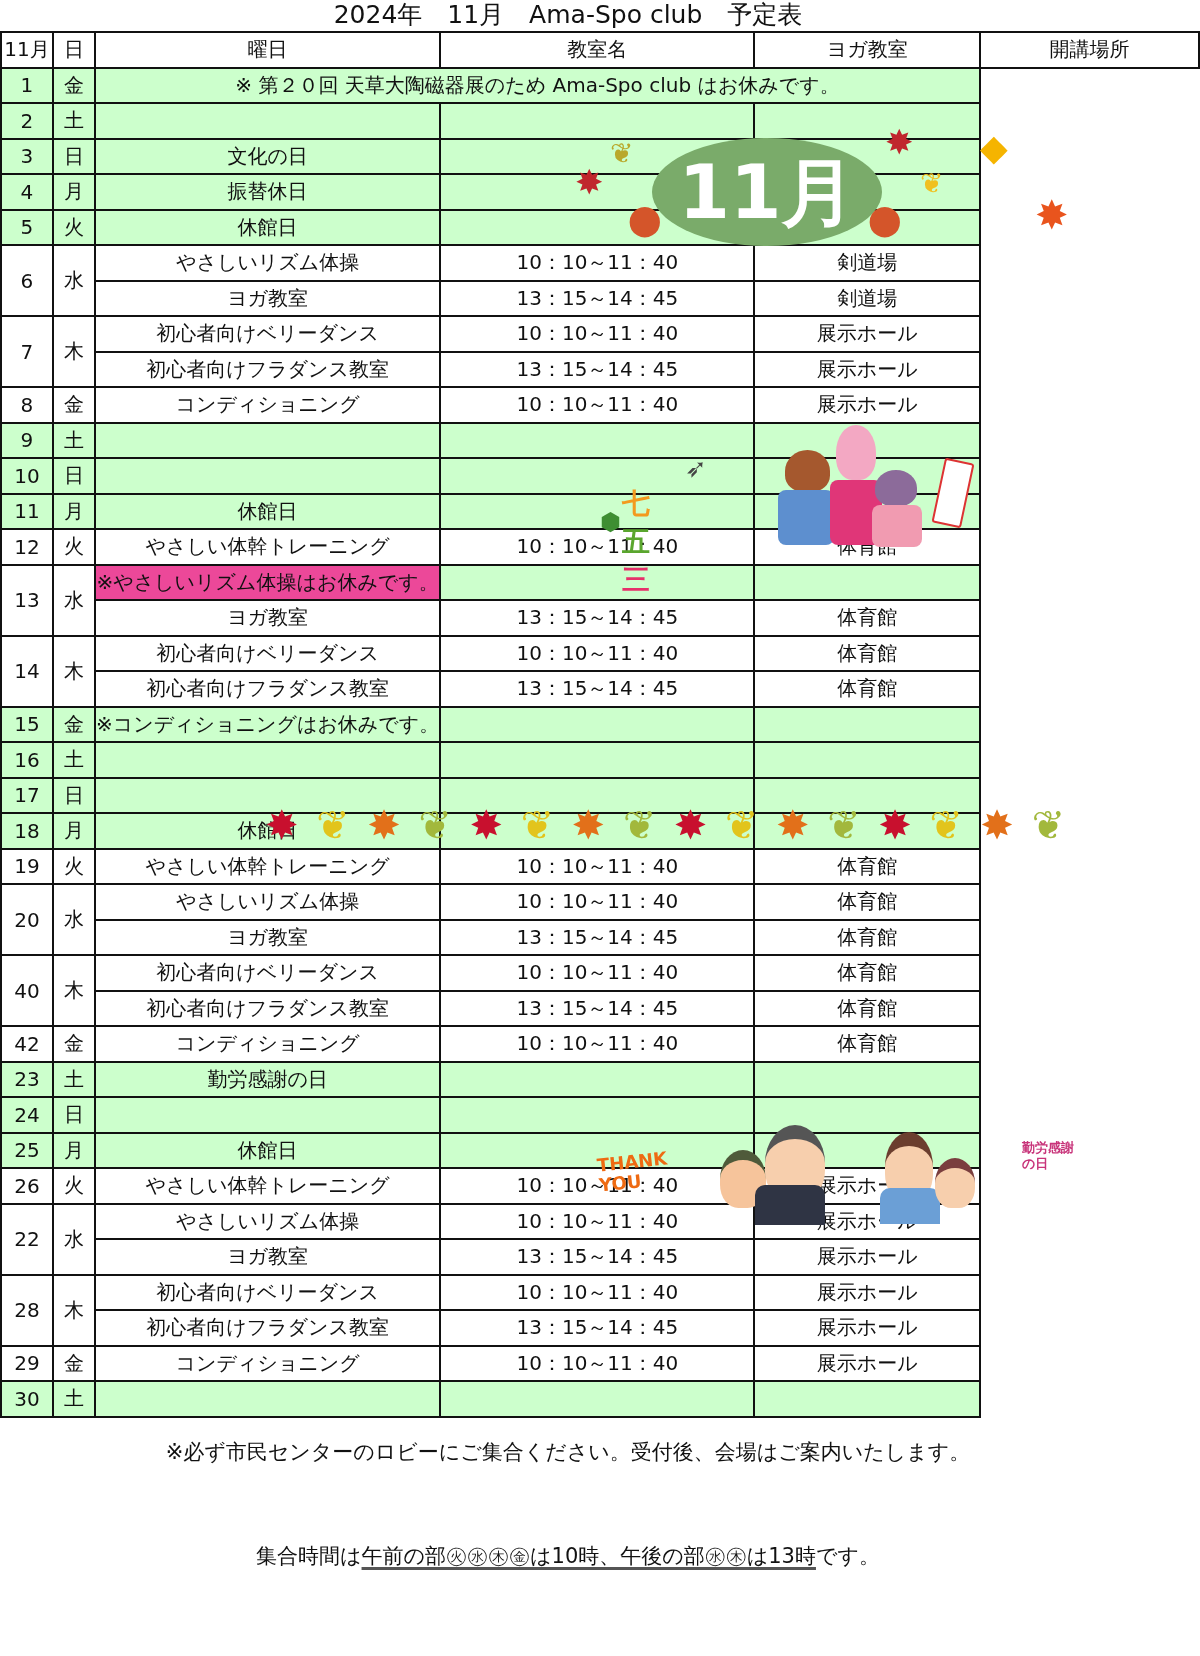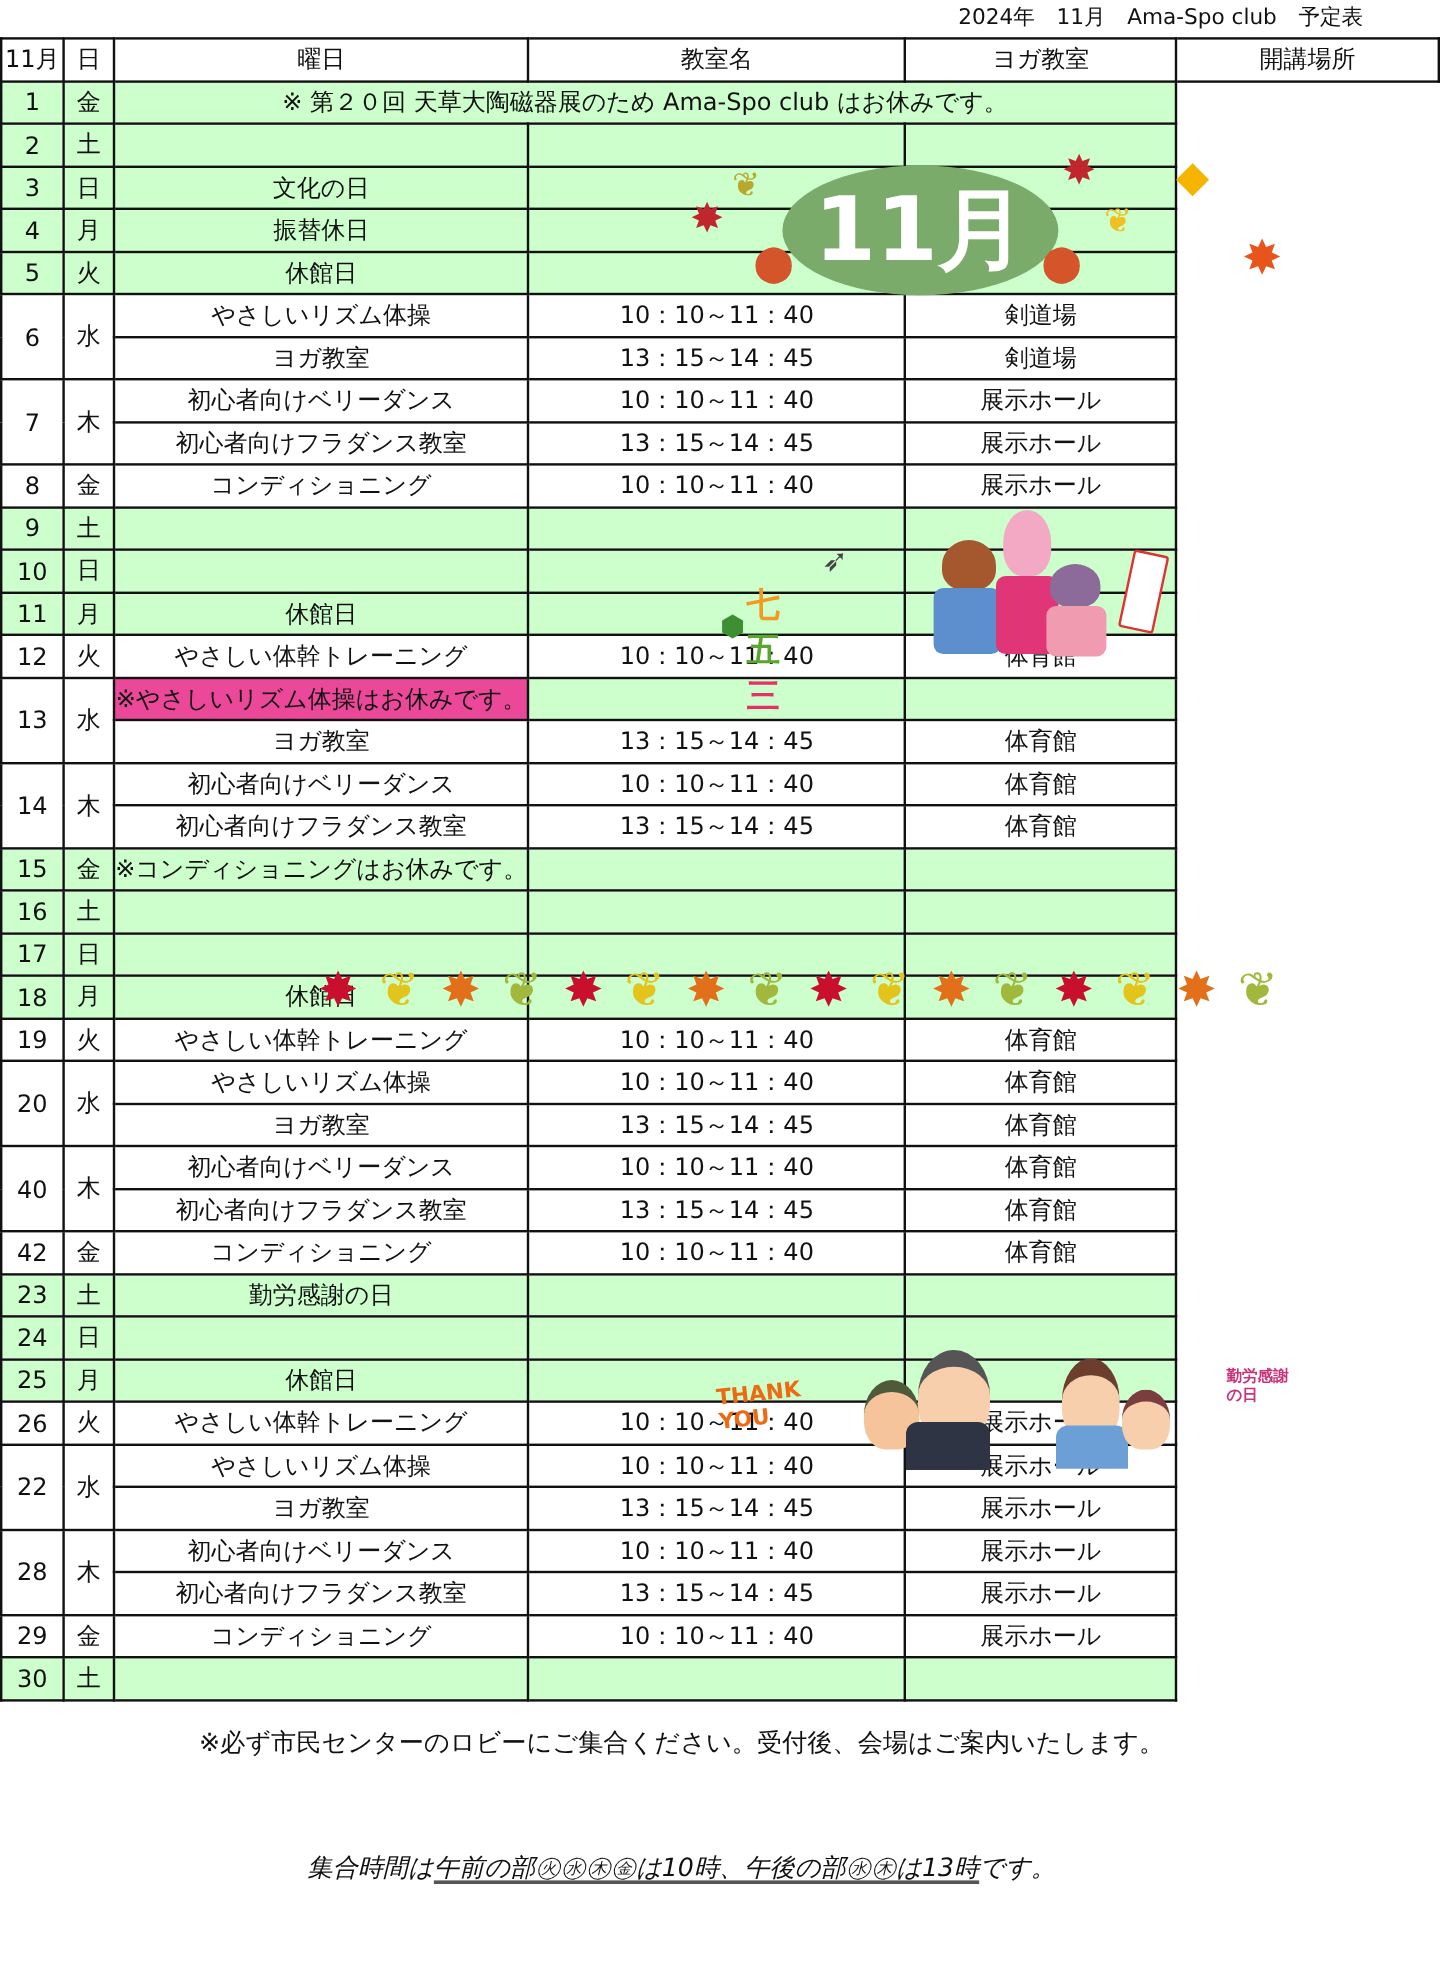--- a/index.html
+++ b/index.html
@@ -1,33 +1,33 @@
 <!DOCTYPE html>
 <html><head>
 <meta charset="utf-8">
 <style>
   html, body { margin:0; padding:0; background:#ffffff; }
   body { width:1200px; height:1656px; position:relative; font-family:"DejaVu Sans", "Liberation Sans", sans-serif; color:#111; overflow:hidden; }
-  .title { position:absolute; left:0; top:0; width:1136px; height:46px; text-align:right; font-size:18px; line-height:30px; white-space:pre; }
+  .title { position:absolute; left:0; top:0; width:1136px; height:46px; text-align:center; font-size:25px; line-height:30px; white-space:pre; }
   table.sched { position:absolute; left:0; top:31px; border-collapse:collapse; table-layout:fixed; }
   table.sched td, table.sched th { border:2px solid #111; padding:0; font-weight:normal; font-size:20px; text-align:center; height:33.5px; overflow:hidden; white-space:nowrap; }
   th { background:#fff; }
   .month { width:52px; vertical-align:middle; background:#fff; font-size:19px; }
   .c-day { width:52px; }
   .c-dow { width:52px; }
   .c-name { width:388px; }
   .c-time { width:286px; }
   .c-place { width:286px; }
   tr.g td.gc { background:#ccffcc; }
   td.note { text-align:left; padding-left:6px; }
   td.note1 { text-align:left; padding-left:26px;margin-top:40px; }
   .wt { background:#fff; }
   .overlay { position:absolute; pointer-events:none; }
   .footer1 { position:absolute; left:0; top:1432px; width:1136px; text-align:center; font-size:21px; line-height:40px; }
-  .footer2 { position:absolute; left:0; top:1536px; width:1136px; text-align:center; font-size:21px; line-height:40px;font-style:italic; }
+  .footer2 { position:absolute; left:0; top:1536px; width:1136px; text-align:center; font-size:21px; line-height:40px; }
   .footer2 .ul { text-decoration:underline; text-decoration-thickness:3px; text-underline-offset:4px; text-decoration-color:#555; }
   
   .badge11 { position:absolute; left:652px; top:138px; width:230px; height:108px; border-radius:50%; background:#7aab6a; color:#fff; font-weight:bold; font-size:74px; line-height:108px; text-align:center; font-family:"DejaVu Sans", sans-serif; }
   .leaf { position:absolute; font-size:34px; line-height:1; }
   .garland { position:absolute; left:265px; top:800px; width:800px; height:50px; display:flex; justify-content:space-between; align-items:center; font-size:40px; }
   .chara { position:absolute; border-radius:50% 50% 40% 40%; }
   .txt-art { position:absolute; font-weight:bold; }
 </style>
 </head>
 <body>

